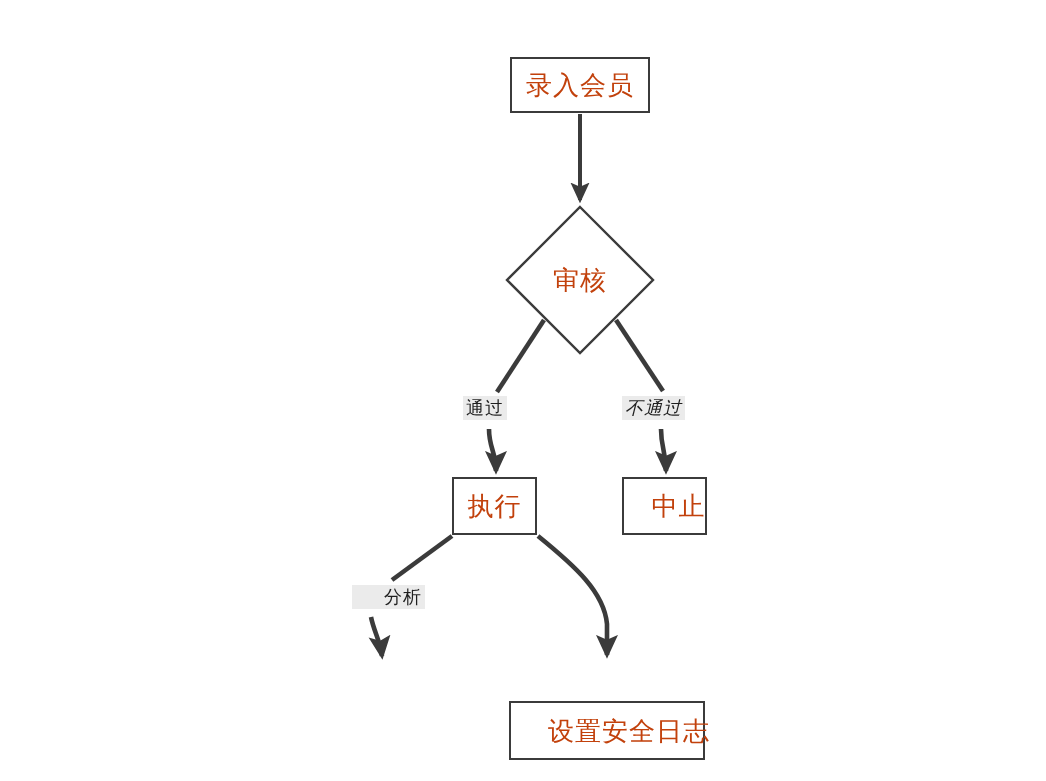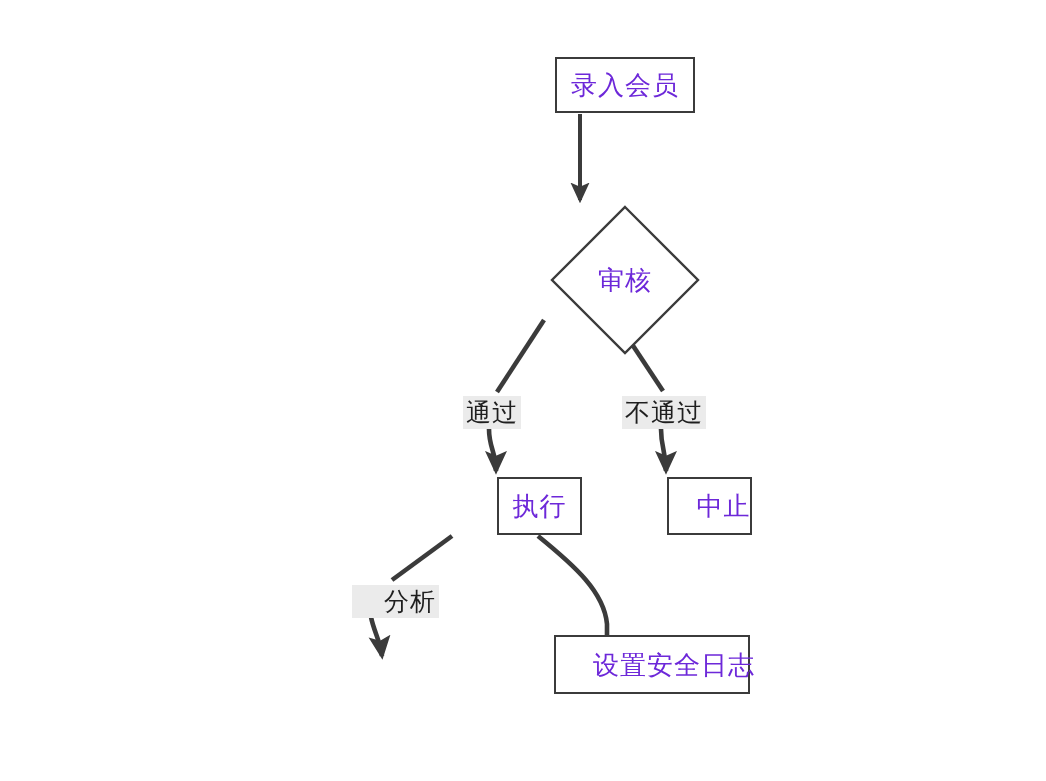--- a/index.html
+++ b/index.html
@@ -25,26 +25,25 @@
     width: 1046px;
     height: 781px;
     pointer-events: none;
   }
   .node {
     position: absolute;
     box-sizing: border-box;
     display: flex;
     align-items: center;
     justify-content: center;
-    color: #6d28d9;
+    color: #c2410c;
     font-size: 26px;
     line-height: 1;
     letter-spacing: 1px;
     white-space: nowrap;
-    margin-left: 45px;
   }
   .node.rect {
     border: 2px solid #3b3b3b;
     background: #ffffff;
   }
   .node.diamond {
     border: none;
     background: transparent;
   }
   .diamond-shape {
@@ -55,21 +54,21 @@
     height: 100%;
   }
   .diamond-label {
     position: relative;
     z-index: 2;
   }
   .edge-label {
     position: absolute;
     background: #ebebeb;
     color: #1f1f1f;
-    font-size: 25px;
+    font-size: 18px;
     line-height: 1.24;
     letter-spacing: 1px;
     white-space: nowrap;
     padding: 1px 3px;
     box-sizing: border-box;
     z-index: 3;
   }
 </style>
 </head>
 <body>
@@ -113,23 +112,23 @@
 
   <div class="node rect" style="left:452px; top:477px; width:85px; height:58px;">
     <span>执行</span>
   </div>
 
   <div class="node rect" style="left:622px; top:477px; width:85px; height:58px;padding-left:28px;">
     <span>中止</span>
   </div>
 
 
-  <div class="node rect" style="left:509px; top:635px; width:196px; height:59px;padding-left:44px;">
+  <div class="node rect" style="left:509px; top:701px; width:196px; height:59px;padding-left:44px;">
     <span>设置安全日志</span>
   </div>
 
   <div class="edge-label" style="left:463px; top:396px;">通过</div>
 
-  <div class="edge-label" style="left:622px; top:396px;">不通过</div>
+  <div class="edge-label" style="left:622px; top:396px;font-style:italic;">不通过</div>
 
   <div class="edge-label" style="left:352px; top:585px;padding-left:32px;">分析</div>
 
 </div>
 
 </body></html>

